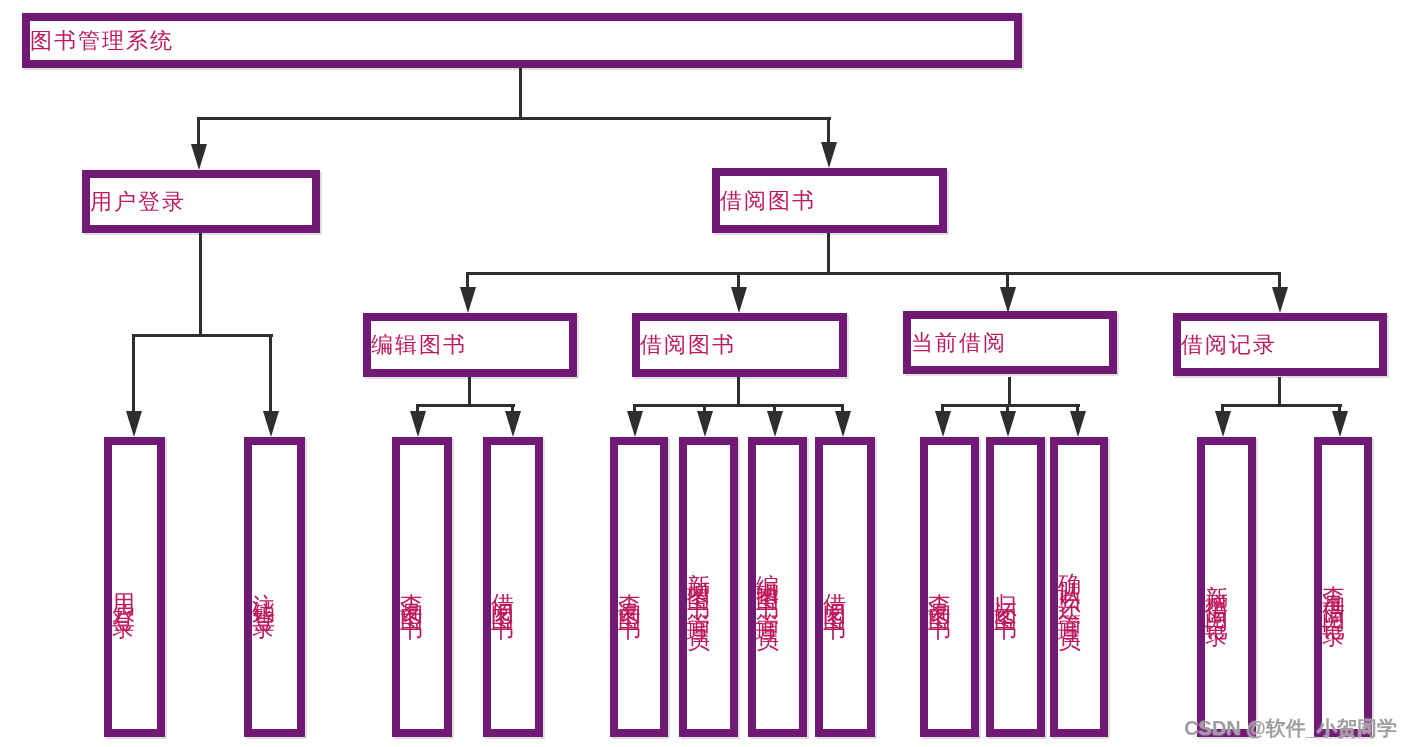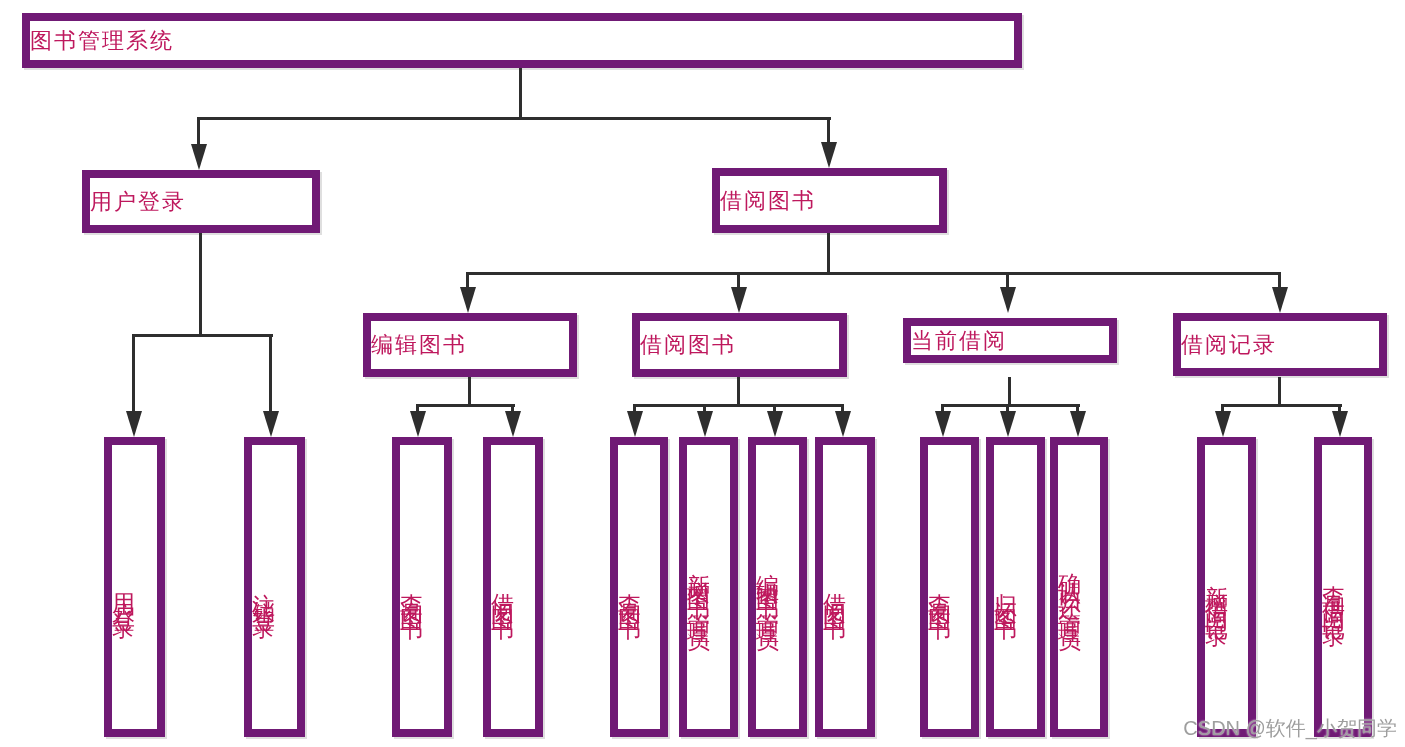--- a/index.html
+++ b/index.html
@@ -29,20 +29,21 @@
   .ar{
     position:absolute;width:0;height:0;
     border-left:8px solid transparent;
     border-right:8px solid transparent;
     border-top:26px solid #2e2e2e;
   }
   .watermark{
     position:absolute;right:8px;bottom:5px;
     font-size:20px;color:#9e9e9e;z-index:5;
     text-shadow:0 0 2px #ffffff;
+    font-weight:bold;
   }
 </style>
 </head>
 <body>
 
 <div class="box h root" style="left:22px;top:13px;width:1000px;height:55px">
   <span>图书管理系统</span>
 </div>
 
 <div class="box h" style="left:82px;top:170px;width:238px;height:63px">
@@ -54,21 +55,21 @@
 </div>
 
 <div class="box h" style="left:363px;top:313px;width:214px;height:64px">
   <span>编辑图书</span>
 </div>
 
 <div class="box h" style="left:632px;top:313px;width:215px;height:64px">
   <span>借阅图书</span>
 </div>
 
-<div class="box h" style="left:903px;top:318px;width:214px;height:45px">
+<div class="box h" style="left:903px;top:311px;width:214px;height:63px">
   <span>当前借阅</span>
 </div>
 
 <div class="box h" style="left:1173px;top:313px;width:214px;height:63px">
   <span>借阅记录</span>
 </div>
 
 <div class="box v" style="left:104px;top:437px;width:61px;height:300px">
   <span>用户登录</span>
 </div>

